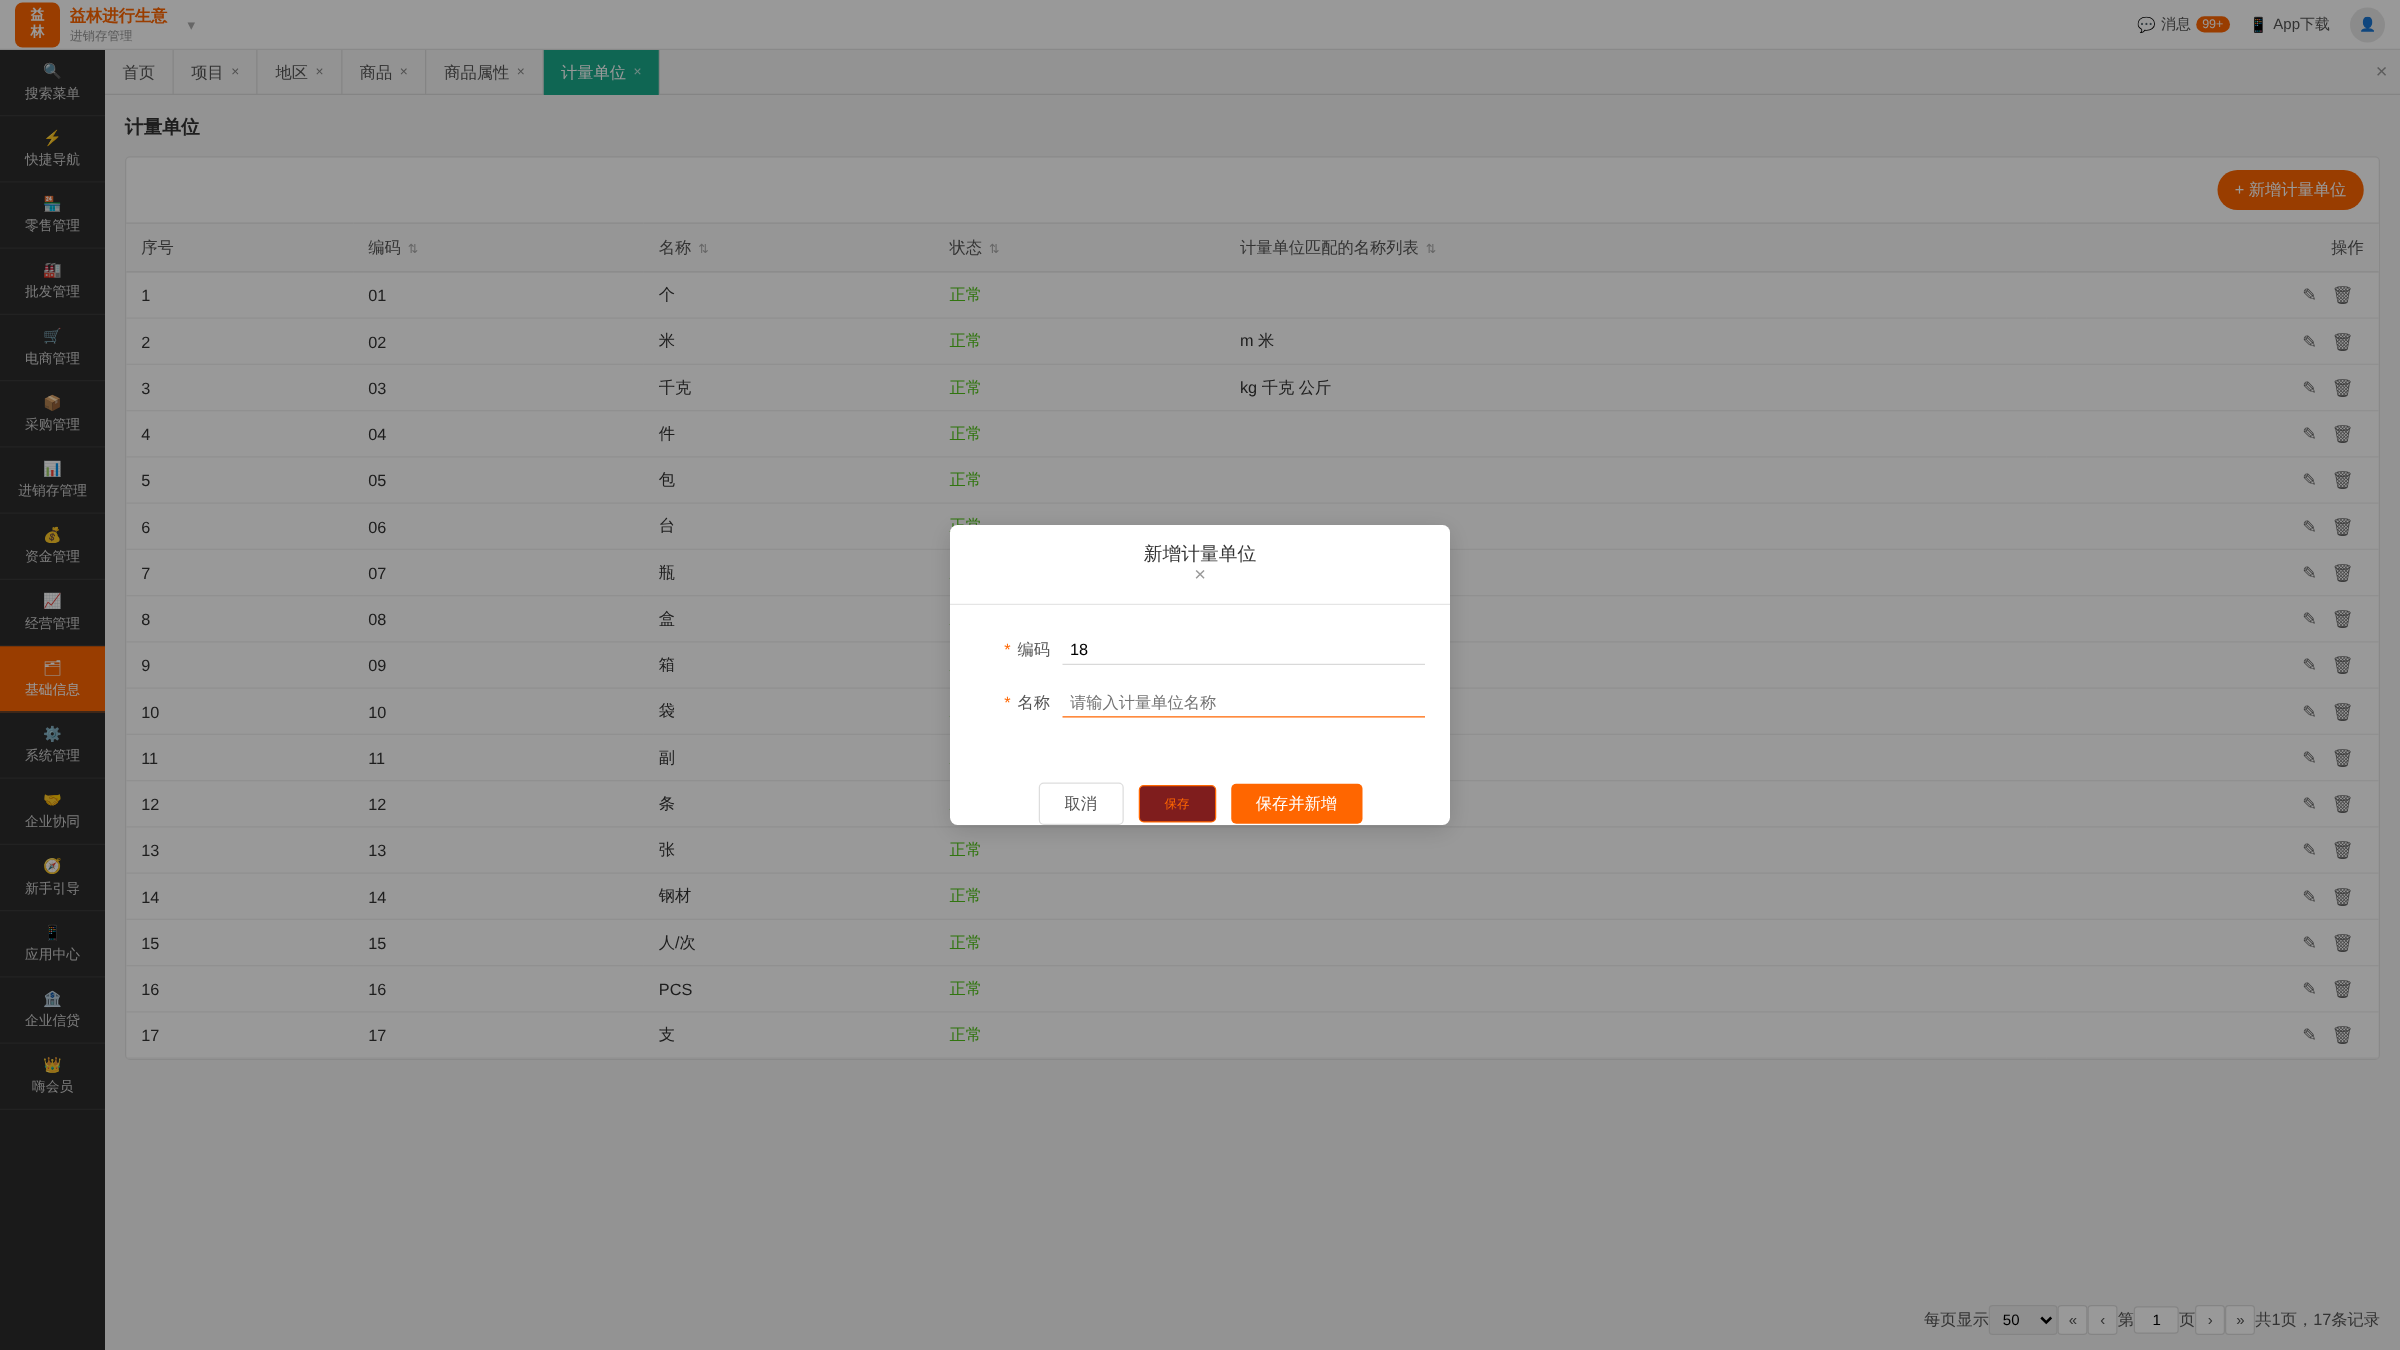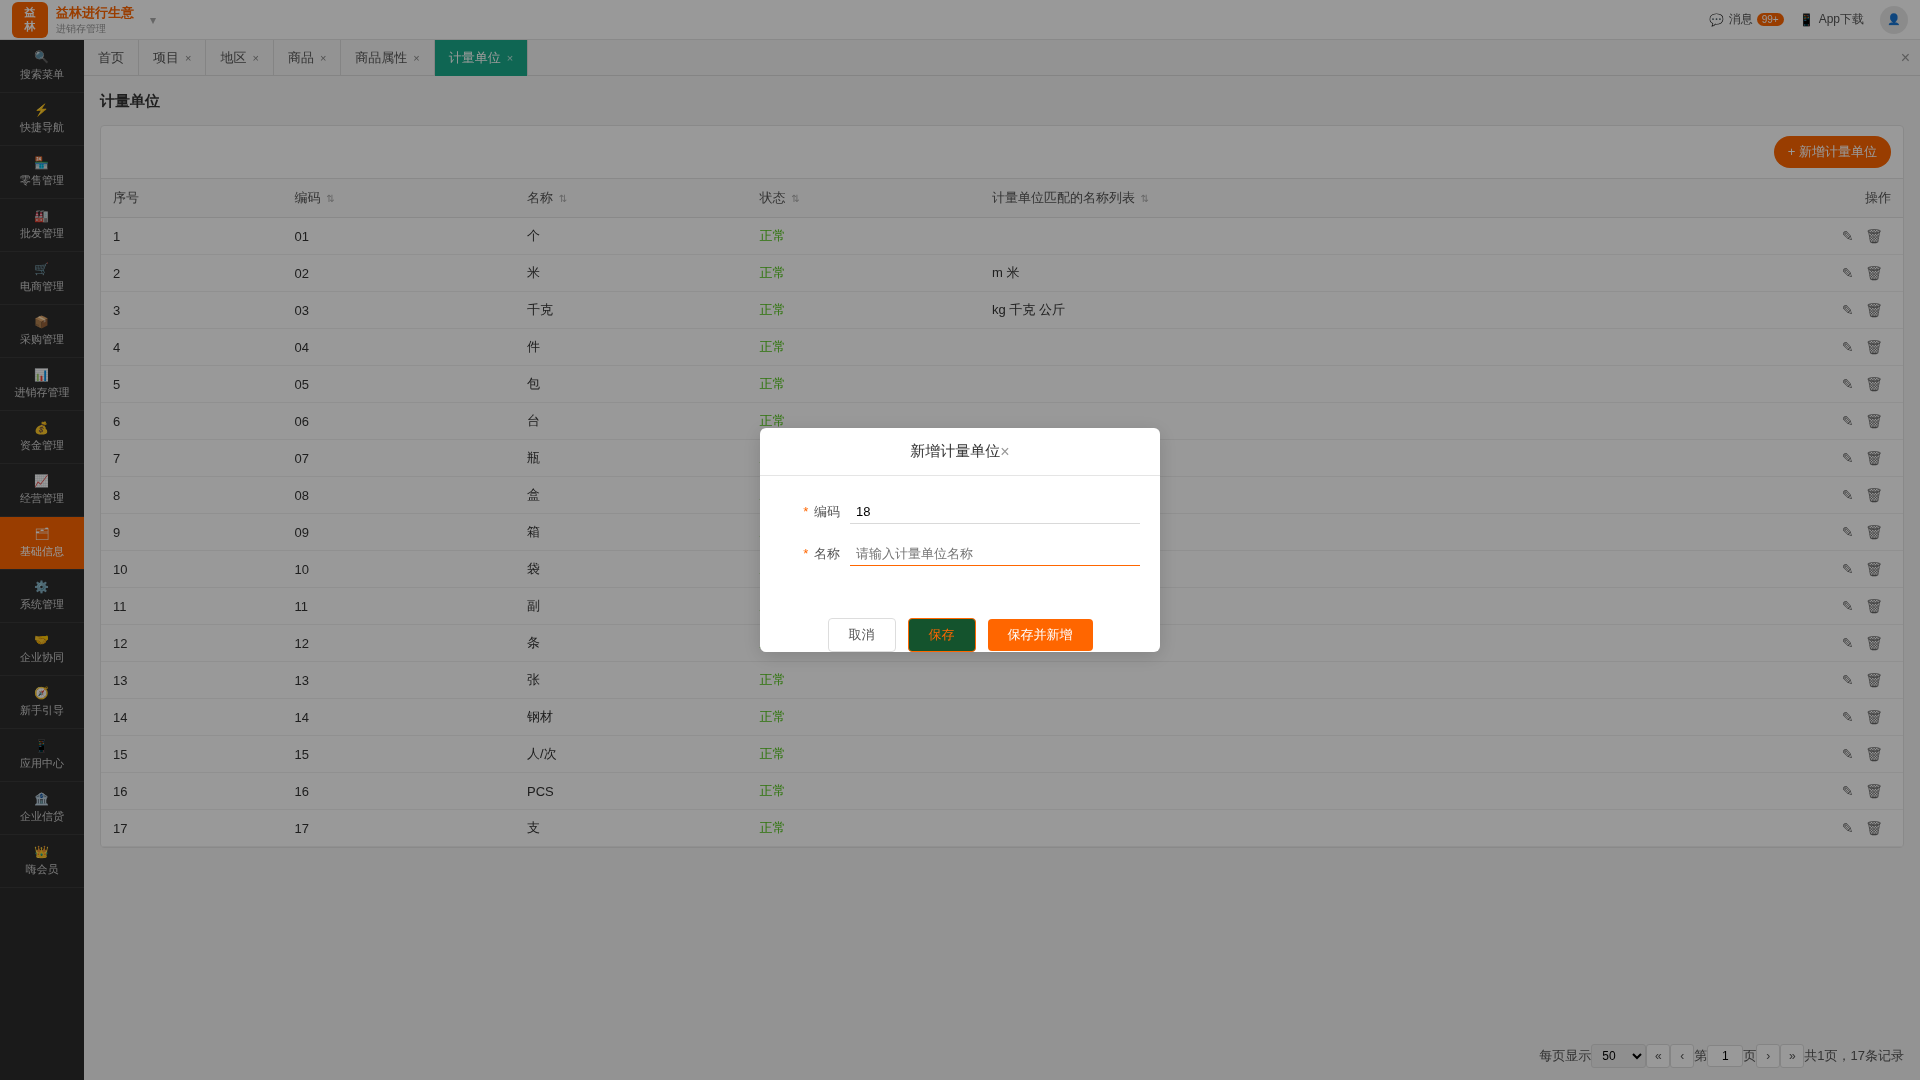--- a/index.html
+++ b/index.html
@@ -227,25 +227,26 @@
     .modal {
       background: #fff;
       border-radius: 6px;
       width: 400px;
       box-shadow: 0 4px 20px rgba(0,0,0,0.15);
       overflow: hidden;
     }
     .modal-header {
       display: flex;
       align-items: center;
-      justify-content: center;
+      justify-content: space-between;
       padding: 14px 20px;
       border-bottom: 1px solid #e5e5e5;
       font-size: 15px;
       font-weight: 500;
+      flex-direction: column;
     }
     .modal-close {
       cursor: pointer;
       font-size: 16px;
       color: #999;
       line-height: 1;
     }
     .modal-body {
       padding: 24px 20px 20px;
     }
@@ -285,24 +286,24 @@
       border: 1px solid #ddd;
       background: #fff;
       padding: 7px 20px;
       border-radius: 4px;
       font-size: 13px;
       cursor: pointer;
       color: #555;
     }
     .btn-save {
       border: 1px solid #f60;
-      background: #14532d;
+      background: #7f1d1d;
       padding: 7px 20px;
       border-radius: 4px;
-      font-size: 13px;
+      font-size: 10px;
       cursor: pointer;
       color: #f60;
     }
     .btn-save-new {
       background: #f60;
       border: none;
       padding: 7px 20px;
       border-radius: 4px;
       font-size: 13px;
       cursor: pointer;

